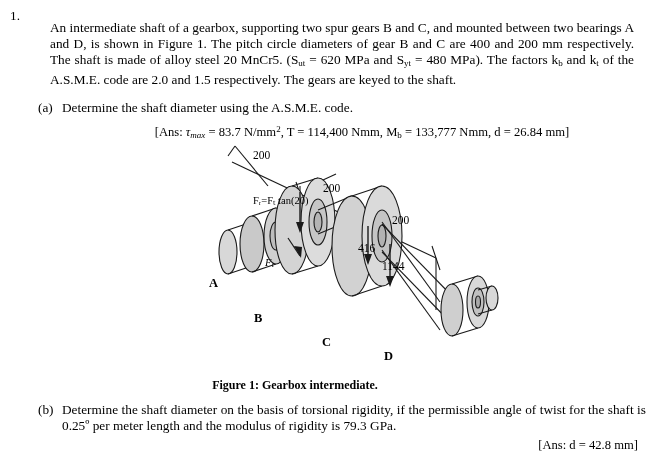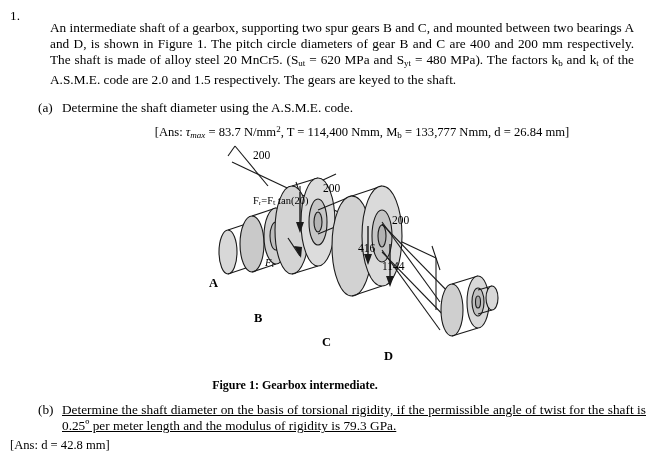--- a/index.html
+++ b/index.html
@@ -107,23 +107,23 @@
     align-items: flex-start;
     padding-left: 28px;
   }
   .partb-label {
     width: 24px;
     flex: 0 0 24px;
   }
   .partb-text {
     flex: 1 1 auto;
     text-align: justify;
-    text-decoration: underline;
   }
   .partb-ans {
+    text-align: right;
     font-size: 12.6px;
     margin-top: 2px;
     padding-right: 8px;
   }
   svg text {
     font-family: "Liberation Serif", serif;
   }
 </style>
 </head>
 <body>

